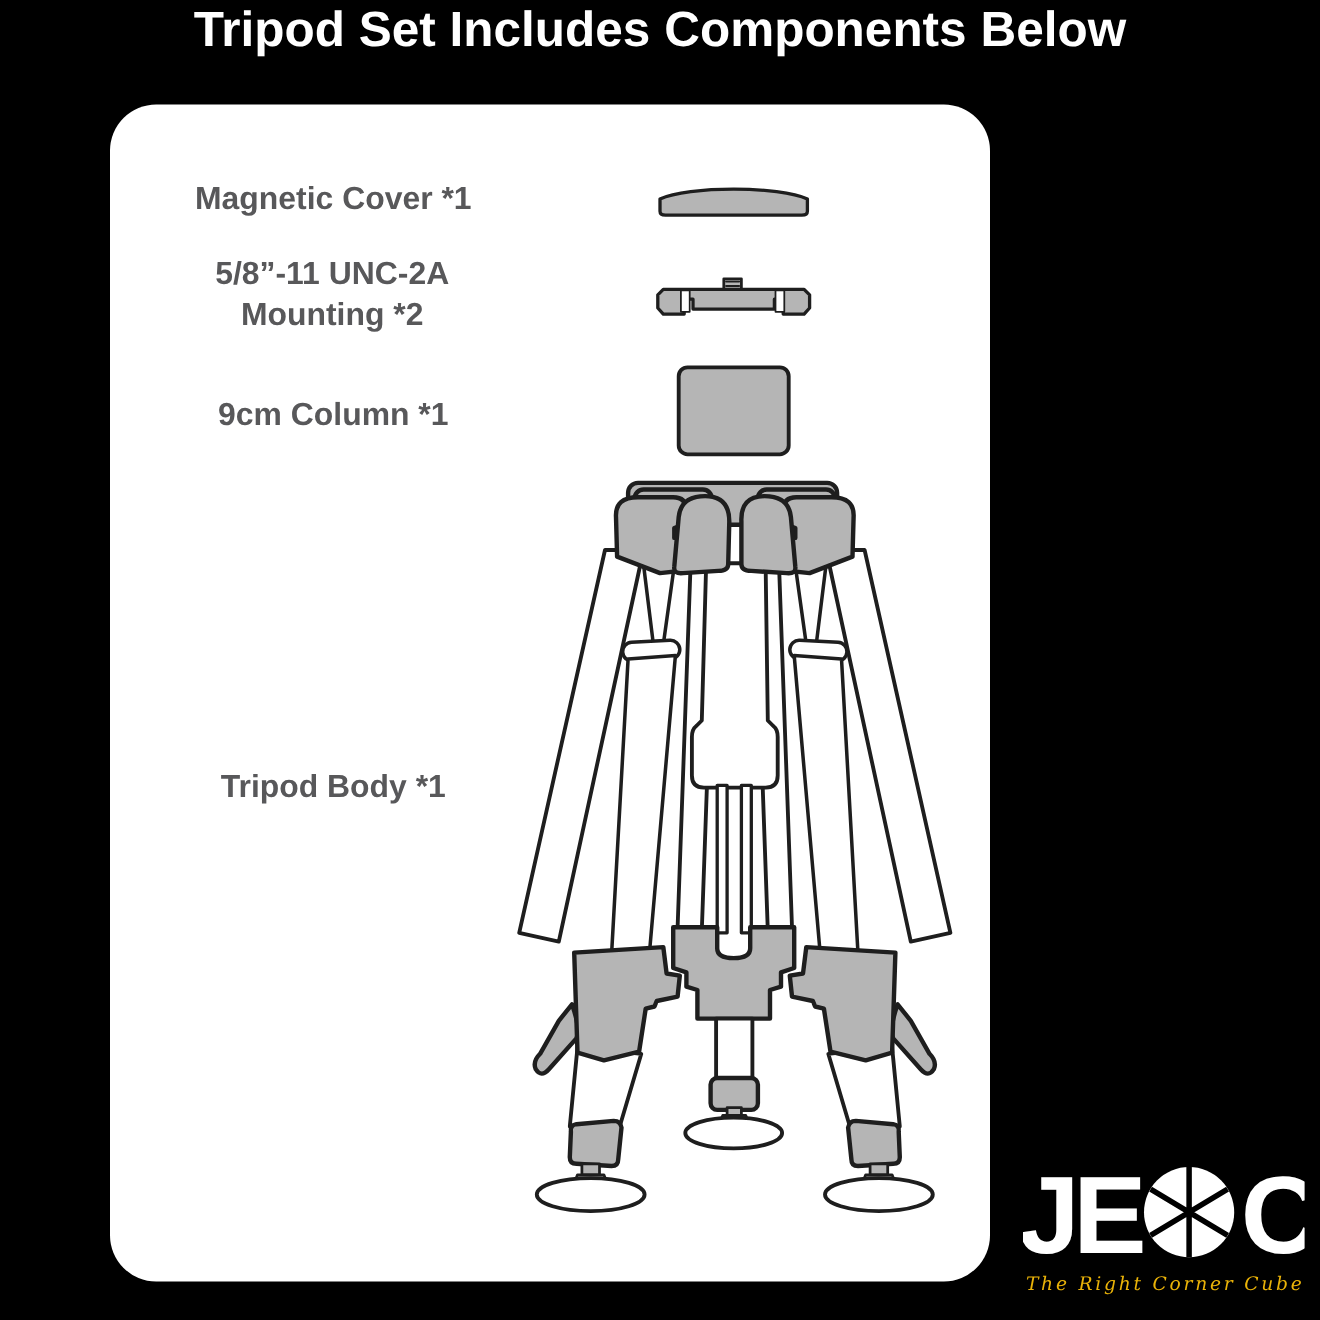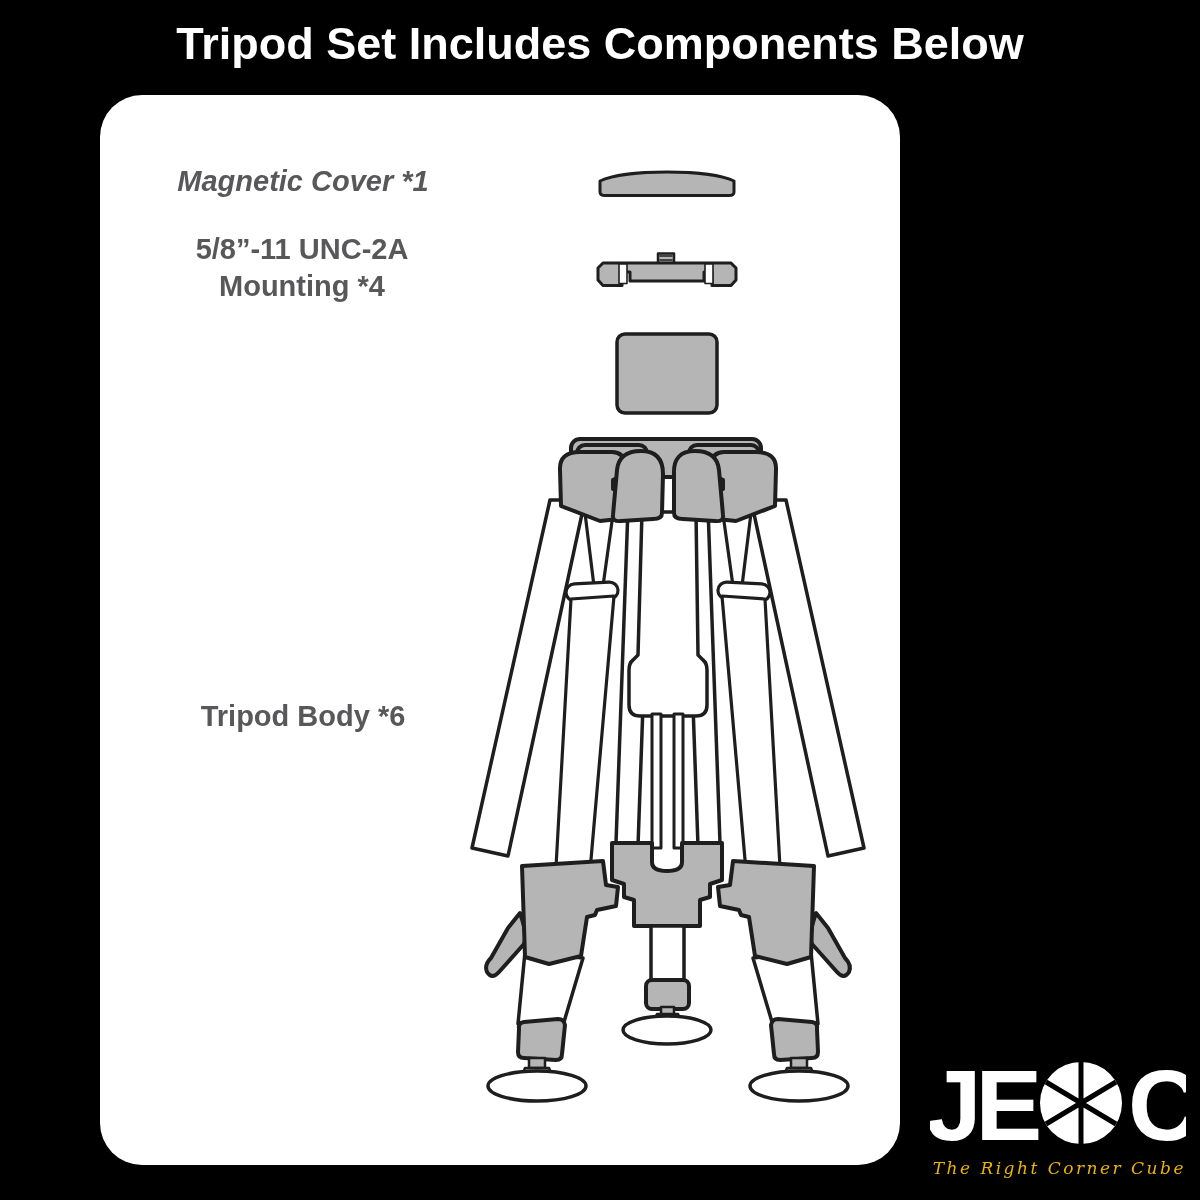--- a/index.html
+++ b/index.html
@@ -1,47 +1,50 @@
 <!DOCTYPE html>
 <html><head>
 <meta charset="utf-8">
 <style>
   html,body{margin:0;padding:0;background:#000;}
   .stage{position:relative;width:1200px;height:1200px;background:#000;overflow:hidden;
          font-family:"Liberation Sans",sans-serif;}
-  .title{position:absolute;left:0;top:18px;width:1200px;text-align:center;
+  .title{position:absolute;left:0;top:1px;width:1200px;text-align:center;
          color:#fff;font-size:45px;font-weight:bold;letter-spacing:0px;}
   .panel{position:absolute;left:100px;top:95px;width:800px;height:1070px;
          background:#fff;border-radius:42px;}
   .diagram-svg{position:absolute;left:0;top:0;width:1200px;height:1200px;}
   .comp-label{position:absolute;transform:translateX(-50%);text-align:center;
               color:#58585a;font-weight:bold;font-size:29px;line-height:37px;}
   .comp-label span{display:block;}
   .logo{position:absolute;right:14px;bottom:22px;width:256px;text-align:right;}
   .logo-tagline{color:#eab308;font-family:"DejaVu Serif",serif;font-style:italic;
                 font-size:17px;letter-spacing:2.5px;margin-top:-4px;white-space:nowrap;}
 </style>
 </head>
 <body>
 
 <div class="stage">
 
   <div class="title">Tripod Set Includes Components Below</div>
 
   <div class="panel"></div>
 
-  <div class="comp-label" style="left:303px;top:163px;font-style:italic;">
+  <div class="comp-label" style="left:303px;top:163px;">
     <span>Magnetic Cover *1</span>
   </div>
   <div class="comp-label" style="left:302px;top:231px;text-align:center;">
     <span>5/8”-11 UNC-2A</span>
-    <span>Mounting *4</span>
+    <span>Mounting *2</span>
+  </div>
+  <div class="comp-label" style="left:303px;top:359px;">
+    <span>9cm Column *1</span>
   </div>
   <div class="comp-label" style="left:303px;top:698px;">
-    <span>Tripod Body *6</span>
+    <span>Tripod Body *1</span>
   </div>
 
   <svg class="diagram-svg" viewBox="0 0 1200 1200">
     <g stroke="#1e1e1e" stroke-linejoin="round" stroke-linecap="round">
 
       <g fill="#b5b5b5" stroke-width="3">
         <path d="M600,181 C625,169 709,169 734,181 L734,192 Q734,195.5 729,195.5 L605,195.5 Q600,195.5 600,192 Z"></path>
       </g>
 
       <g stroke-width="3">

